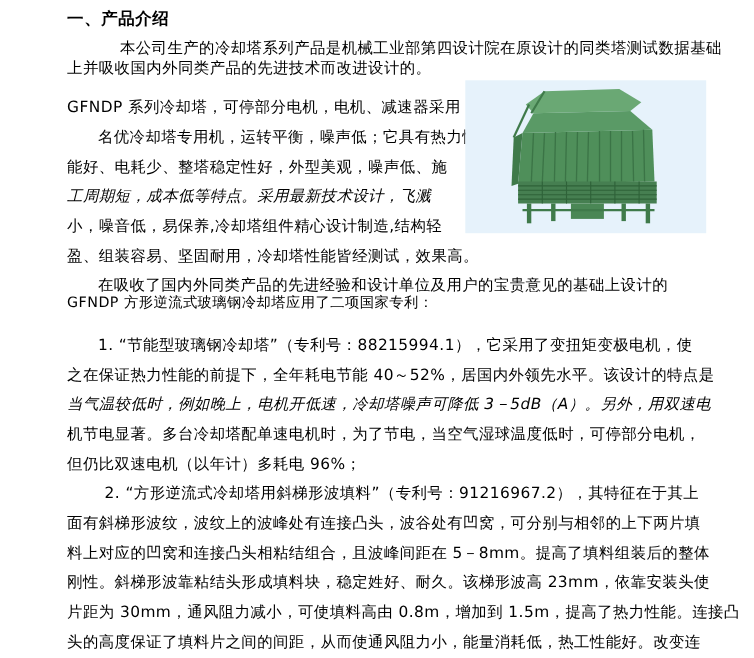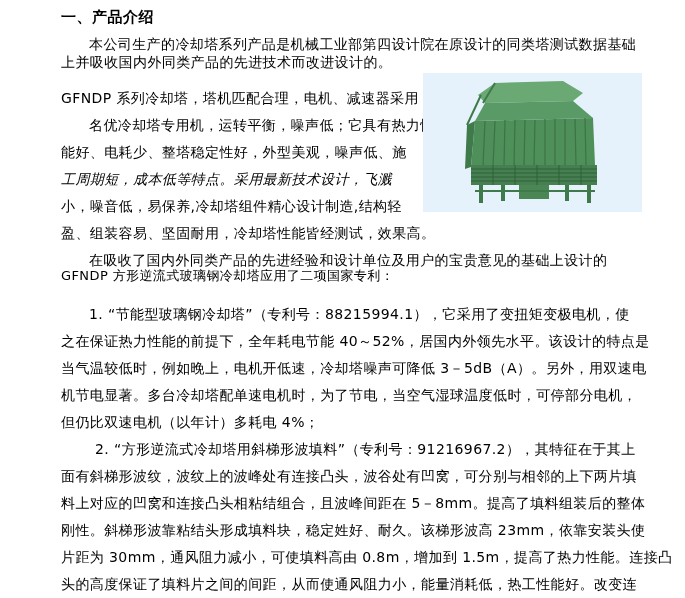--- a/index.html
+++ b/index.html
@@ -60,24 +60,24 @@
       top: 0;
     }
   </style>
 </head>
 <body>
 
 <div class="page">
 
   <div class="title">一、产品介绍</div>
 
-  <div class="line indent" style="top:34px;">本公司生产的冷却塔系列产品是机械工业部第四设计院在原设计的同类塔测试数据基础</div>
+  <div class="line indent" style="top:34px;margin-left:20px;">本公司生产的冷却塔系列产品是机械工业部第四设计院在原设计的同类塔测试数据基础</div>
   <div class="line" style="top:52px;">上并吸收国内外同类产品的先进技术而改进设计的。</div>
 
-  <div class="line" style="top:88px;">GFNDP 系列冷却塔，塔机匹配合理，电机、减速器采用</div>
+  <div class="line" style="top:88px;">GFNDP 系列冷却塔，可停部分电机，电机、减速器采用</div>
   <div class="line" style="top:115px;margin-left:28px;">名优冷却塔专用机，运转平衡，噪声低；它具有热力性</div>
   <div class="line" style="top:142px;">能好、电耗少、整塔稳定性好，外型美观，噪声低、施</div>
   <div class="line" style="top:169px;font-style:italic;">工周期短，成本低等特点。采用最新技术设计，飞溅</div>
   <div class="line" style="top:196px;">小，噪音低，易保养,冷却塔组件精心设计制造,结构轻</div>
   <div class="line" style="top:223px;">盈、组装容易、坚固耐用，冷却塔性能皆经测试，效果高。</div>
 
   <div class="product-image" title="GFNDP 方形逆流式玻璃钢冷却塔">
     <svg width="219" height="139" viewBox="0 0 219 139">
 
       <polygon points="72,10 140,8 160,20 150,28 62,30 55,22" fill="#6aa874"></polygon>
@@ -123,23 +123,23 @@
       <rect x="96" y="112" width="30" height="14" fill="#4a8755"></rect>
       <line x1="52" y1="118" x2="172" y2="118" stroke="#3f7a4a" stroke-width="2"></line>
     </svg>
   </div>
 
   <div class="line indent" style="top:250px;">在吸收了国内外同类产品的先进经验和设计单位及用户的宝贵意见的基础上设计的</div>
   <div class="line" style="top:266px; font-size:13px;">GFNDP 方形逆流式玻璃钢冷却塔应用了二项国家专利：</div>
 
   <div class="line indent" style="top:304px;">1. “节能型玻璃钢冷却塔”（专利号：88215994.1），它采用了变扭矩变极电机，使</div>
   <div class="line" style="top:331px;">之在保证热力性能的前提下，全年耗电节能 40～52%，居国内外领先水平。该设计的特点是</div>
-  <div class="line" style="top:358px;">当气温较低时，例如晚上，电机开低速，冷却塔噪声可降低 3－5dB（A）。另外，用双速电</div>
+  <div class="line" style="top:358px;font-style:italic;">当气温较低时，例如晚上，电机开低速，冷却塔噪声可降低 3－5dB（A）。另外，用双速电</div>
   <div class="line" style="top:385px;">机节电显著。多台冷却塔配单速电机时，为了节电，当空气湿球温度低时，可停部分电机，</div>
-  <div class="line" style="top:412px;">但仍比双速电机（以年计）多耗电 4%；</div>
+  <div class="line" style="top:412px;">但仍比双速电机（以年计）多耗电 96%；</div>
 
   <div class="line indent2" style="top:439px;">2. “方形逆流式冷却塔用斜梯形波填料”（专利号：91216967.2），其特征在于其上</div>
   <div class="line" style="top:466px;">面有斜梯形波纹，波纹上的波峰处有连接凸头，波谷处有凹窝，可分别与相邻的上下两片填</div>
   <div class="line" style="top:493px;">料上对应的凹窝和连接凸头相粘结组合，且波峰间距在 5－8mm。提高了填料组装后的整体</div>
   <div class="line" style="top:520px;">刚性。斜梯形波靠粘结头形成填料块，稳定姓好、耐久。该梯形波高 23mm，依靠安装头使</div>
   <div class="line" style="top:547px;">片距为 30mm，通风阻力减小，可使填料高由 0.8m，增加到 1.5m，提高了热力性能。连接凸</div>
   <div class="line" style="top:574px;text-align:right;">头的高度保证了填料片之间的间距，从而使通风阻力小，能量消耗低，热工性能好。改变连</div>
 
 </div>
 

